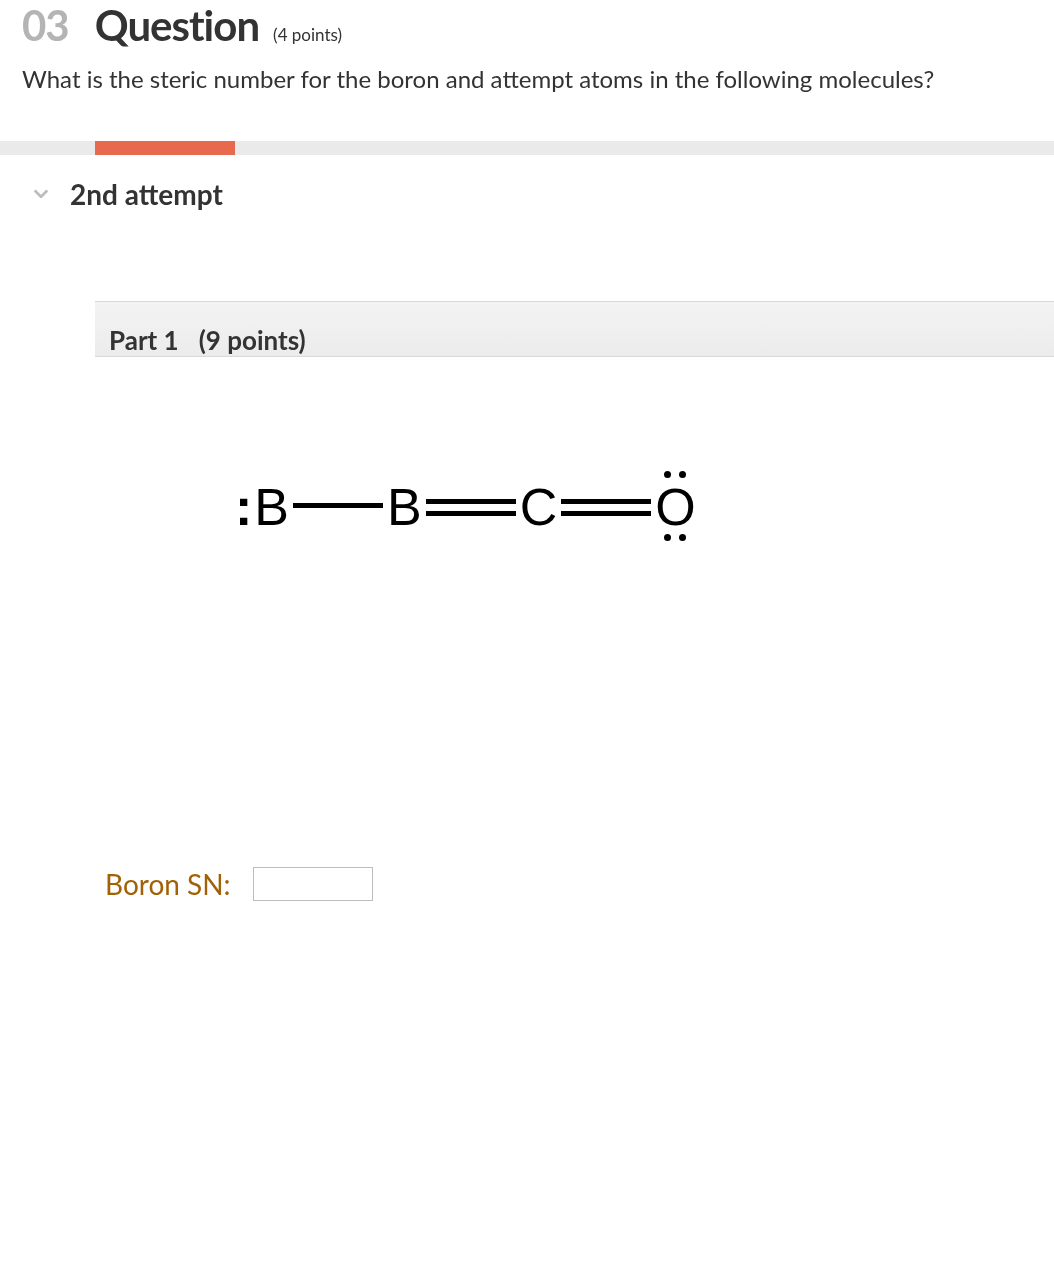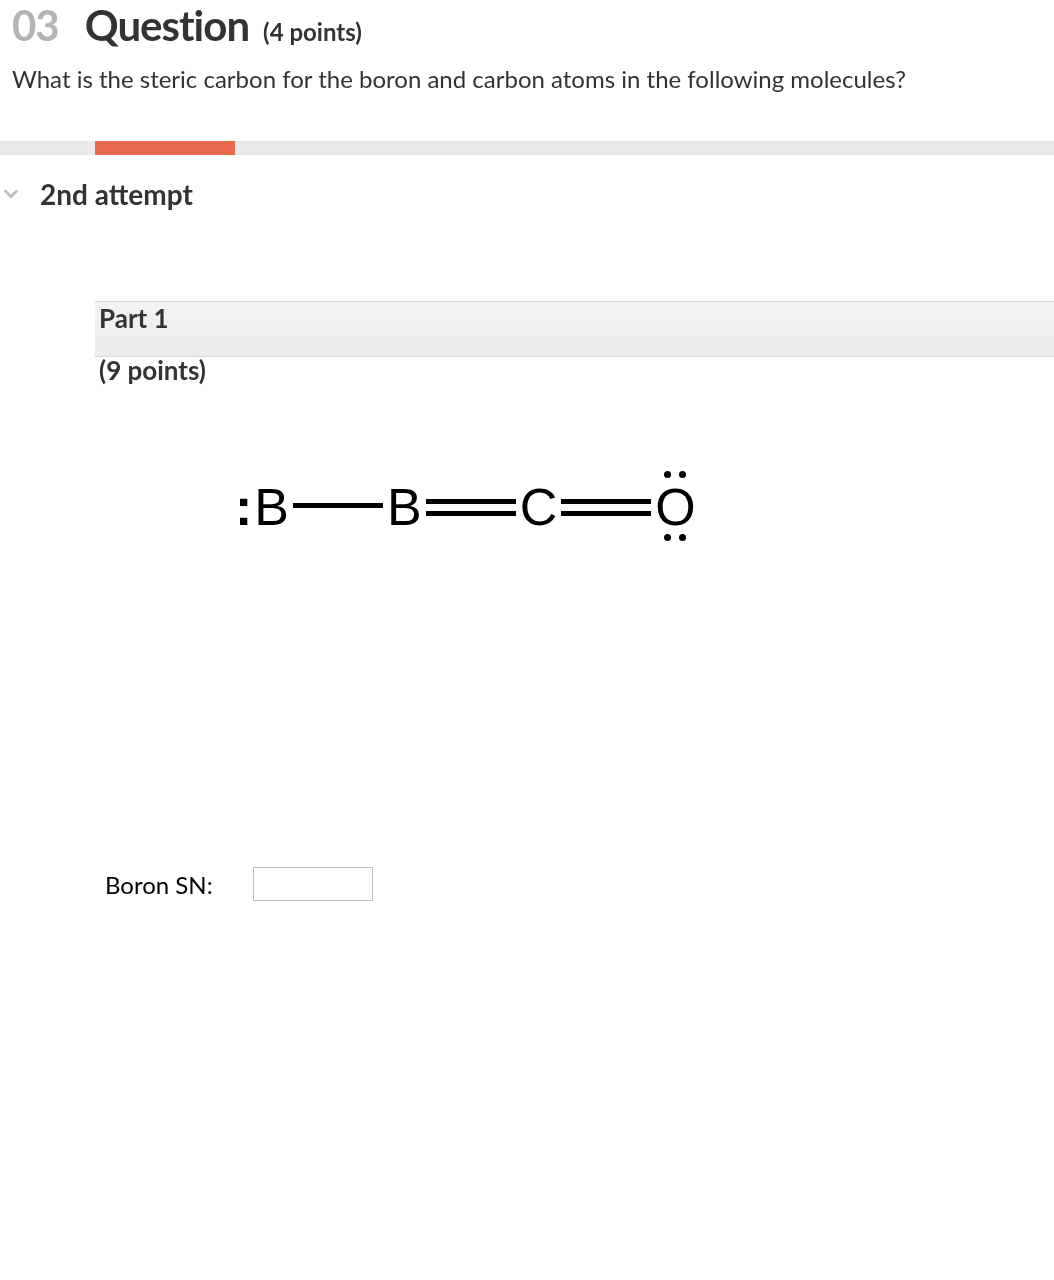--- a/index.html
+++ b/index.html
@@ -3,44 +3,44 @@
   <meta charset="utf-8">
   <style>
     * { box-sizing: border-box; margin: 0; padding: 0; }
     body {
       font-family: "Lato", "Helvetica Neue", Arial, sans-serif;
       width: 1054px;
       background: #fff;
       color: #333;
     }
     .header {
-      padding: 0 22px 18px 12px;
+      padding: 0 22px 18px 22px;
     }
     .q-line {
       display: flex;
       align-items: baseline;
       gap: 14px;
     }
     .q-num {
       font-size: 42px;
       font-weight: 700;
       color: #b4b4b4;
       letter-spacing: -1px;
     }
     .q-word {
       font-size: 42px;
       font-weight: 700;
       color: #333;
       letter-spacing: -1px;
       margin-left: 12px;
     }
     .q-points {
-      font-size: 24px;
-      color: #333;
-      font-weight: 700;
+      font-size: 17px;
+      color: #333;
+      font-weight: 400;
       text-align: right;
     }
     .q-text {
       font-size: 24px;
       color: #333;
       margin-top: 14px;
     }
     .progress-wrap {
       margin-top: 30px;
       height: 14px;
@@ -54,43 +54,43 @@
       top: 0;
       width: 140px;
       height: 14px;
       background: #e86a4e;
     }
     .attempt-row {
       display: flex;
       align-items: center;
       gap: 18px;
       margin-top: 22px;
+      padding-left: 30px;
     }
     .chev {
       width: 22px;
       height: 22px;
     }
     .attempt-label {
       font-size: 28px;
       font-weight: 700;
       color: #333;
     }
     .part-bar {
       margin-top: 90px;
       margin-left: 95px;
       margin-right: 0;
       height: 56px;
       background: linear-gradient(#f3f3f3, #ececec);
       border-top: 1px solid #d8d8d8;
       border-bottom: 1px solid #d8d8d8;
       display: flex;
-      align-items: flex-start;
-      padding-left: 4px;
+      align-items: flex-end;
+      padding-left: 14px;
       gap: 20px;
-      flex-direction: column;
     }
     .part-title { font-size: 26px; font-weight: 700; color: #333; }
     .part-points { font-size: 26px; font-weight: 700; color: #333; }
     .molecule-wrap {
       margin-top: 120px;
       margin-left: 95px;
       display: flex;
       justify-content: flex-start;
       padding-left: 140px;
     }
@@ -164,43 +164,43 @@
       margin-top: 330px;
       margin-left: 105px;
     }
     .input-row {
       display: flex;
       align-items: center;
       gap: 18px;
       margin-bottom: 55px;
     }
     .input-label {
-      font-size: 24px;
-      color: #000000;
+      font-size: 28px;
+      color: #a16207;
       width: 130px;
     }
     .input-box {
       width: 120px;
       height: 34px;
       border: 1px solid #bdbdbd;
       background: #fff;
       font-size: 20px;
       padding: 2px 6px;
     }
   </style>
 </head>
 <body>
 
 <div class="header">
   <div class="q-line">
     <span class="q-num">03</span>
     <span class="q-word">Question</span>
     <span class="q-points">(4 points)</span>
   </div>
-  <div class="q-text">What is the steric carbon for the boron and carbon atoms in the following molecules?</div>
+  <div class="q-text">What is the steric number for the boron and attempt atoms in the following molecules?</div>
 </div>
 
 <div class="progress-wrap">
   <div class="progress-fill"></div>
 </div>
 
 <div class="attempt-row">
   <svg class="chev" viewBox="0 0 24 24">
     <path d="M6 9l6 6 6-6" fill="none" stroke="#bdbdbd" stroke-width="3" stroke-linecap="round" stroke-linejoin="round"></path>
   </svg>

